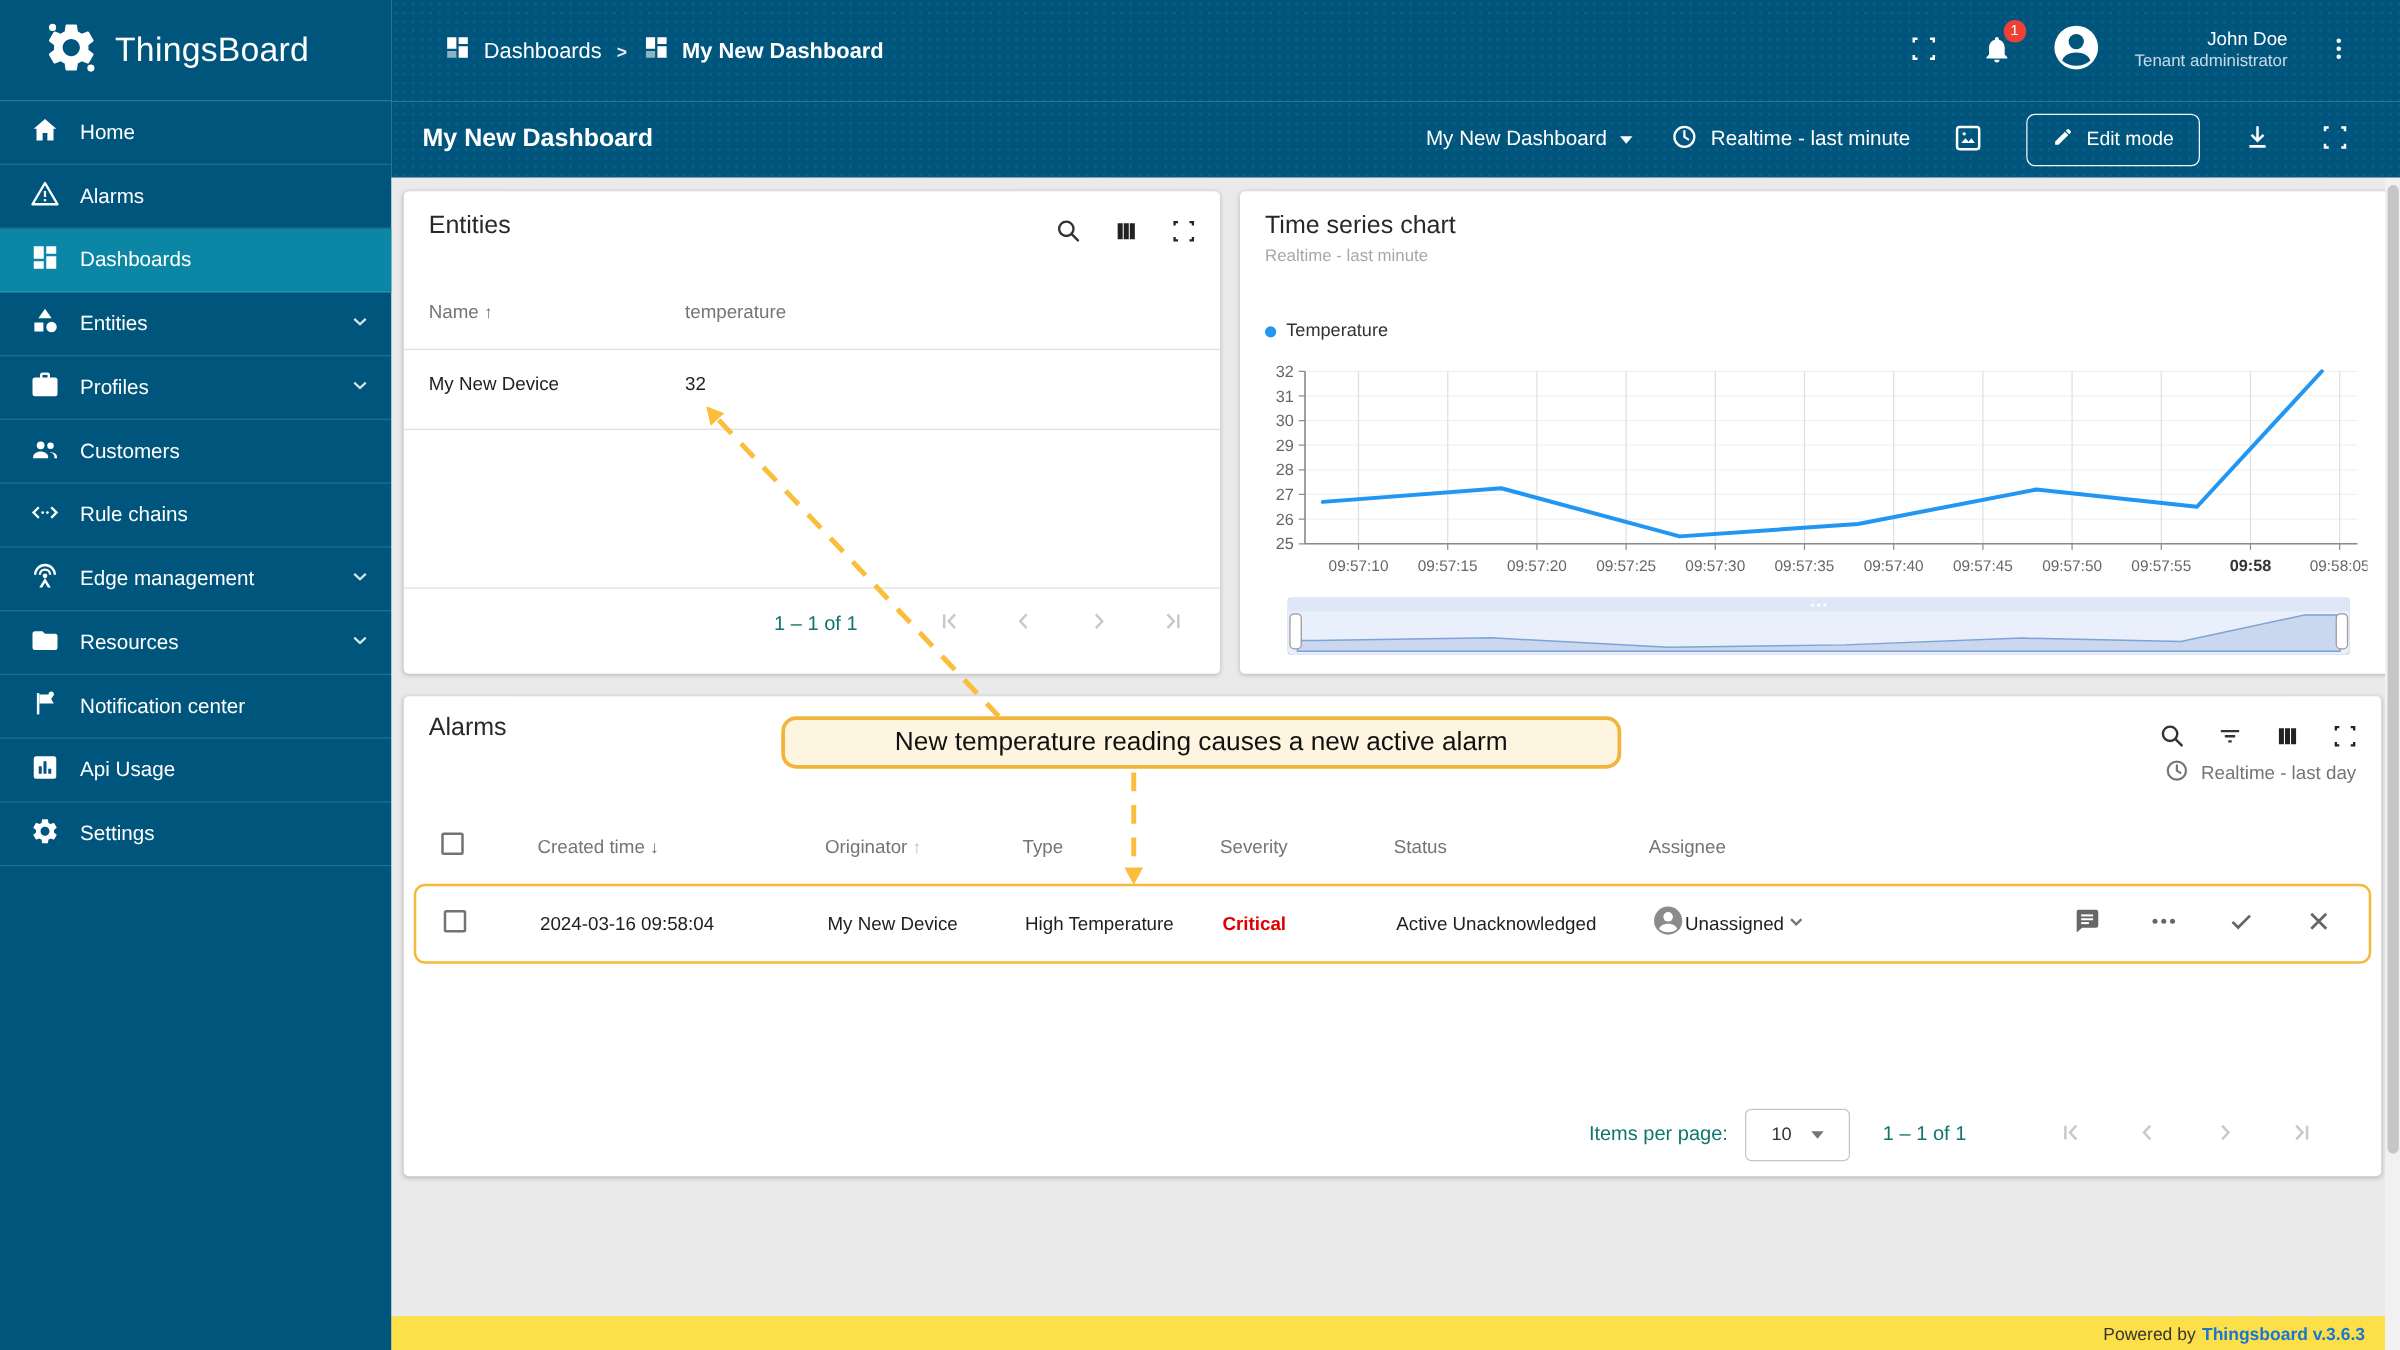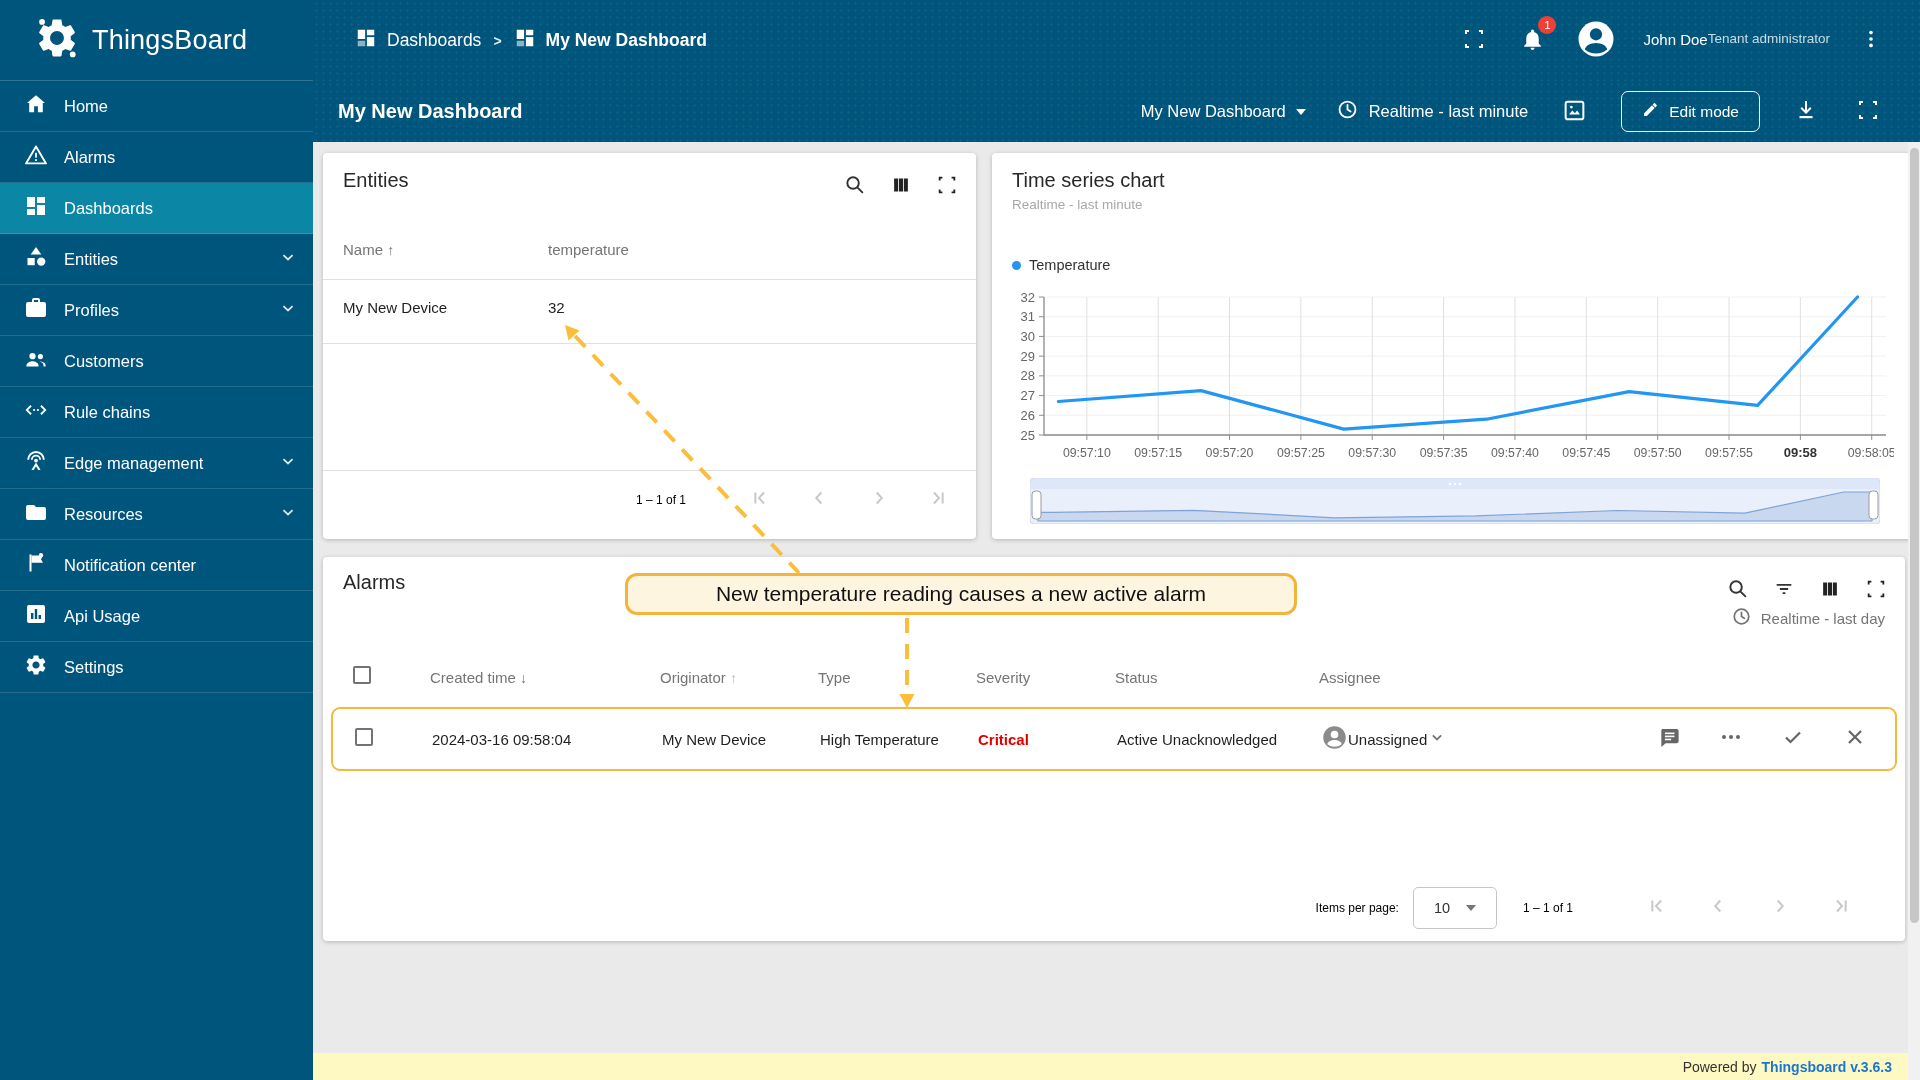--- a/index.html
+++ b/index.html
@@ -24,21 +24,21 @@
   .toolbar{ position:absolute; left:313px; top:81px; right:0; height:61px; background:var(--primary); display:flex; align-items:center; z-index:4;}
   .topbar, .toolbar{ background-image:radial-gradient(rgba(255,255,255,0.055) 1px, transparent 1.4px); background-size:7px 7px; background-color:var(--primary); }
   .crumbs{ display:flex; align-items:center; gap:12px; padding-left:42px; color:#fff;}
   .crumb{ display:flex; align-items:center; gap:10px; font-size:17.5px; cursor:pointer;}
   .crumb.current{ font-weight:700;}
   .crumb-sep{ font-size:14px; color:rgba(255,255,255,0.9); font-weight:700;}
   .topbar-right{ margin-left:auto; display:flex; align-items:center; gap:26px; padding-right:34px;}
   .icon-btn{ background:none; border:none; cursor:pointer; display:flex; align-items:center; justify-content:center; padding:4px;}
   .bell-wrap{ position:relative;}
   .badge{ position:absolute; top:-7px; right:-7px; width:18px; height:18px; border-radius:50%; background:#ef4036; color:#fff; font-size:11.5px; display:flex; align-items:center; justify-content:center;}
-  .user-block{ display:flex; flex-direction:row; line-height:1.25; cursor:pointer;}
+  .user-block{ display:flex; flex-direction:column; line-height:1.25; cursor:pointer;align-items:flex-end;}
   .user-name{ color:#fff; font-size:15px;}
   .user-role{ color:rgba(255,255,255,0.78); font-size:13.5px;}
 
   .page-title{ color:#fff; font-size:20px; font-weight:700; padding-left:25px;}
   .toolbar-right{ margin-left:auto; display:flex; align-items:center; gap:30px; padding-right:36px;}
   .tb-select{ display:flex; align-items:center; gap:10px; color:#fff; font-size:16.5px; cursor:pointer;}
   .tb-caret{ width:0; height:0; border-left:5.5px solid transparent; border-right:5.5px solid transparent; border-top:6.5px solid #fff;}
   .timewindow{ display:flex; align-items:center; gap:10px; color:#fff; font-size:16.5px; cursor:pointer;}
   .edit-btn{ display:flex; align-items:center; gap:10px; color:#fff; font-size:15.5px; font-weight:500; background:none; border:1.5px solid rgba(255,255,255,0.95); border-radius:7px; padding:9px 20px; cursor:pointer;}
 
@@ -46,21 +46,21 @@
   .content{ position:absolute; left:313px; top:142px; right:0; bottom:0; background:#eaeaea;}
   .card{ position:absolute; background:#fff; border-radius:4px; box-shadow:0 1px 4px rgba(0,0,0,0.22);}
   .card-title{ font-size:20px; font-weight:500; color:#282828;}
   .card-sub{ font-size:13.5px; color:#a8a8a8; margin-top:5px;}
   .wicons{ position:absolute; top:16px; right:14px; display:flex; gap:16px;}
   .th{ color:#757575; font-size:15px; }
   .td{ color:#1f1f1f; font-size:15px; }
   .sort{ font-size:14px; }
   .sort.dim{ color:#bdbdbd; }
   .checkbox{ width:18px; height:18px; border:2px solid #737373; border-radius:2px; background:#fff; cursor:pointer;}
-  .pag-text{ color:#000000; font-size:12px;}
+  .pag-text{ color:#0f766e; font-size:16px;}
   .pag-icons{ display:flex; gap:38px; align-items:center;}
 
   
   #entities{ left:10px; top:11px; width:653px; height:386px;}
   #entities .head{ padding:16px 20px 0 20px;}
   #entities .cols{ position:absolute; left:0; right:0; top:80px; height:42px;}
   #entities .col-name{ position:absolute; left:20px; top:8px;}
   #entities .col-temp{ position:absolute; left:225px; top:8px;}
   #entities .divider{ position:absolute; left:0; right:0; height:1px; background:#e0e0e0;}
   #entities .row-name{ position:absolute; left:20px; top:146px;}
@@ -89,21 +89,21 @@
   #alarms .arow{ position:absolute; left:8px; right:8px; top:150px; height:64px; border:2.5px solid #f5b93c; border-radius:9px; padding-left:22px; background:#fff;}
   .assignee-cell{ display:flex; align-items:center; }
   .row-actions{ display:flex; align-items:center; gap:38px; justify-content:flex-end; padding-right:28px;}
   #alarms .pag{ position:absolute; left:0; right:16px; top:318px; height:66px; display:flex; align-items:center; justify-content:flex-end; padding-right:22px;margin-left:48px;}
   .ipp-select{ width:84px; height:42px; border:1px solid #c6c6c6; border-radius:5px; display:flex; align-items:center; justify-content:center; gap:16px; margin:0 26px 0 14px; font-size:14.5px; color:#333; cursor:pointer;}
   .ipp-caret{ width:0; height:0; border-left:5px solid transparent; border-right:5px solid transparent; border-top:6px solid #757575;}
   #alarms .pag .pag-icons{ margin-left:72px; gap:40px; padding-right:14px;}
 
   
   #arrow-overlay{ position:absolute; left:0; top:0; width:1607px; height:938px; pointer-events:none; z-index:9;}
-  .footerbar{ position:absolute; left:0; right:12px; bottom:0; height:27px; background:#fef9c3; display:flex; align-items:center; justify-content:flex-end; padding-right:16px; gap:5px; font-size:14px; color:#333;}
+  .footerbar{ position:absolute; left:0; right:12px; bottom:0; height:27px; background:#fde047; display:flex; align-items:center; justify-content:flex-end; padding-right:16px; gap:5px; font-size:14px; color:#333;}
   .footer-link{ color:var(--link); font-weight:700; cursor:pointer;}
   .scrollbar{ position:absolute; right:0; top:0; bottom:0; width:12px; background:#f1f1f1;}
   .scroll-thumb{ position:absolute; left:1.5px; top:6px; width:9px; height:775px; border-radius:5px; background:#c6c6c6;}
 </style>
 </head>
 <body>
 
 <aside class="sidebar">
   <div class="logo">
     <span>

